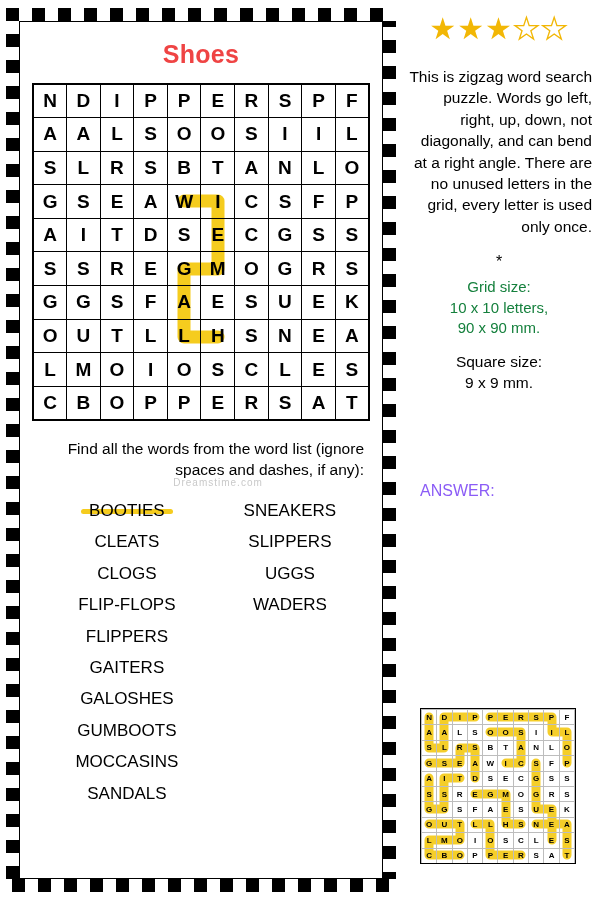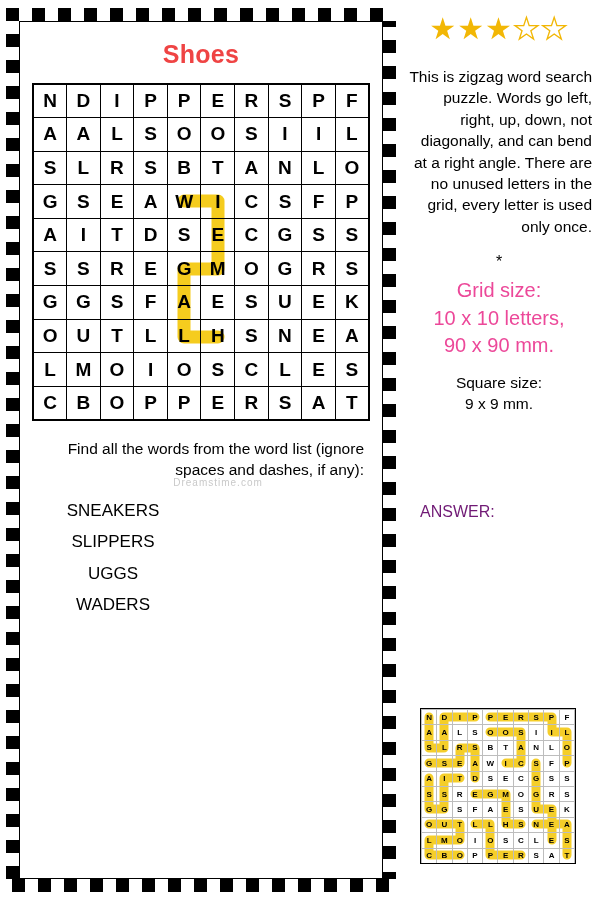--- a/index.html
+++ b/index.html
@@ -177,35 +177,35 @@
     padding: 0 2px;
   }
   #asterisk {
     text-align: center;
     font-size: 16px;
     margin-top: 16px;
     color: #000;
   }
   #grid-size {
     text-align: center;
-    font-size: 20px;
-    color: #ec4899;
+    font-size: 15px;
+    color: #15803d;
     line-height: 1.38;
     margin-top: 6px;
   }
   #square-size {
     text-align: center;
     font-size: 15.5px;
     color: #000;
     line-height: 1.38;
     margin-top: 12px;
   }
   #answer-label {
     font-size: 16px;
-    color: #701a75;
+    color: #8b5cf6;
     margin-top: 88px;
     margin-left: 16px;
   }
   #answer-box {
     position: absolute;
     left: 16px;
     top: 700px;
     width: 156px;
     height: 156px;
     border: 1px solid #000;
@@ -380,20 +380,32 @@
                 <td>A</td>
                 <td>T</td>
               </tr>
             </tbody>
         </table>
       </div>
 
       <div id="find-text">Find all the words from the word list (ignore spaces and dashes, if any):</div>
 
       <div id="word-list">
+        <div class="word-col col1">
+            <div class="word struck">BOOTIES</div>
+            <div class="word">CLEATS</div>
+            <div class="word">CLOGS</div>
+            <div class="word">FLIP-FLOPS</div>
+            <div class="word">FLIPPERS</div>
+            <div class="word">GAITERS</div>
+            <div class="word">GALOSHES</div>
+            <div class="word">GUMBOOTS</div>
+            <div class="word">MOCCASINS</div>
+            <div class="word">SANDALS</div>
+          </div>
         <div class="word-col col2">
             <div class="word">SNEAKERS</div>
             <div class="word">SLIPPERS</div>
             <div class="word">UGGS</div>
             <div class="word">WADERS</div>
           </div>
       </div>
 
       <div id="watermark">Dreamstime.com</div>
     </div>

